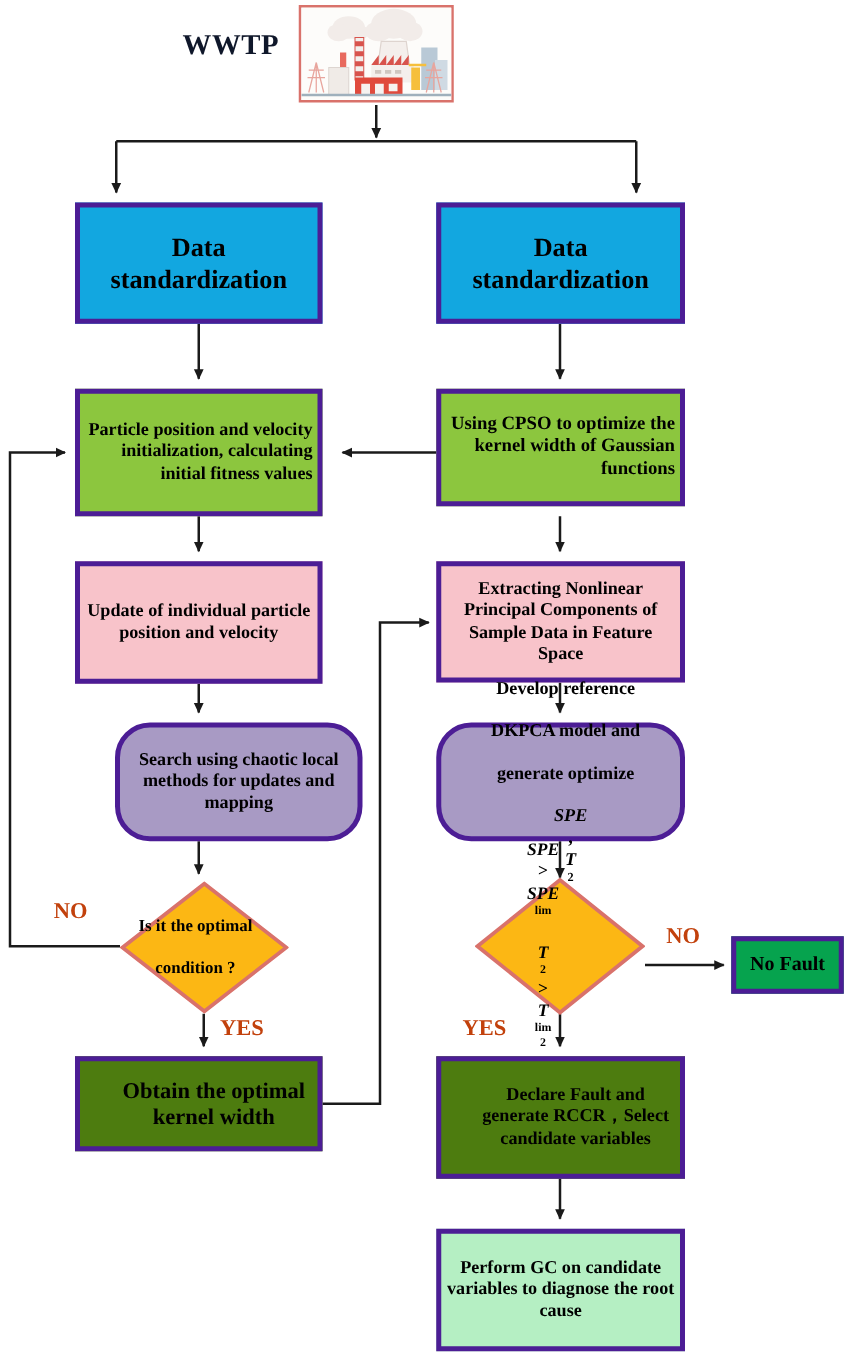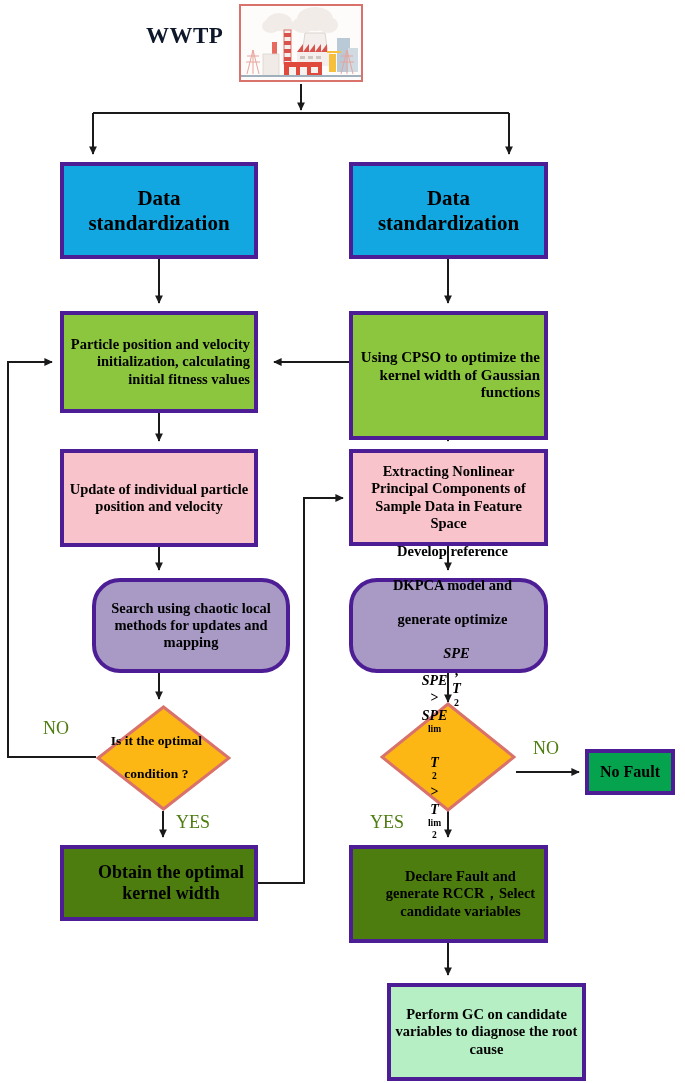--- a/index.html
+++ b/index.html
@@ -21,21 +21,21 @@
   .n-mint   {background:#b5efc3;}
   .n-emerald{background:#06a34e;}
 
   .diamond{position:absolute;}
   .diamond .dshape{position:absolute;left:0;top:0;width:100%;height:100%;}
   .diamond .dtext{position:absolute;left:0;top:0;width:100%;height:100%;
         display:flex;align-items:center;justify-content:center;text-align:center;
         font-weight:bold;color:#000;line-height:1.25;}
   .diamond .dtext span{display:block;width:88%;}
 
-  .lbl{position:absolute;font-weight:normal;color:#4d7c0f;white-space:nowrap;}
+  .lbl{position:absolute;font-weight:bold;color:#c2410c;white-space:nowrap;}
 
   svg.wires{position:absolute;left:0;top:0;width:685px;height:1083px;overflow:visible;}
 
   .title{position:absolute;font-weight:bold;color:#0f172a;white-space:nowrap;}
 
   .imgframe{position:absolute;box-sizing:border-box;border:2px solid #d9726b;
             background:#fdfbf9;overflow:hidden;}
 
   .mi{font-style:italic;}
   .sub{font-size:0.68em;vertical-align:-0.28em;font-style:normal;}
@@ -168,21 +168,21 @@
 
   <div class="node n-salmon" style="left:60px;top:845px;width:198px;height:76px;font-size:18px;">
     <span>Obtain the optimal kernel width</span>
   </div>
 
   <div class="node n-blue" style="left:349px;top:162px;width:199px;height:97px;font-size:21px;">
     <span style="white-space:pre-line;">Data
 standardization</span>
   </div>
 
-  <div class="node n-green" style="left:349px;top:311px;width:199px;height:129px;font-size:15px;">
+  <div class="node n-green" style="left:349px;top:311px;width:199px;height:94px;font-size:15px;">
     <span>Using CPSO to optimize the kernel width of Gaussian functions</span>
   </div>
 
   <div class="node n-pink" style="left:349px;top:449px;width:199px;height:97px;font-size:14.5px;">
     <span>Extracting Nonlinear Principal Components of Sample Data in Feature Space</span>
   </div>
 
   <div class="node n-purple" style="left:349px;top:578px;width:199px;height:95px;font-size:14.5px;">
     <span>
       <span>Develop reference</span><br>
@@ -225,17 +225,17 @@
   <div class="lbl" style="left:370px;top:812px;font-size:18px;">YES</div>
 
   <div class="node n-emerald" style="left:585px;top:749px;width:90px;height:46px;font-size:16px;">
     <span>No Fault</span>
   </div>
 
   <div class="node n-salmon" style="left:349px;top:845px;width:199px;height:98px;font-size:14.5px;">
     <span>Declare Fault and generate RCCR，Select candidate variables</span>
   </div>
 
-  <div class="node n-mint" style="left:349px;top:983px;width:199px;height:98px;font-size:14.5px;margin-left:38px;">
+  <div class="node n-mint" style="left:349px;top:983px;width:199px;height:98px;font-size:14.5px;">
     <span>Perform GC on candidate variables to diagnose the root cause</span>
   </div>
 
 </div>
 
 </body></html>

